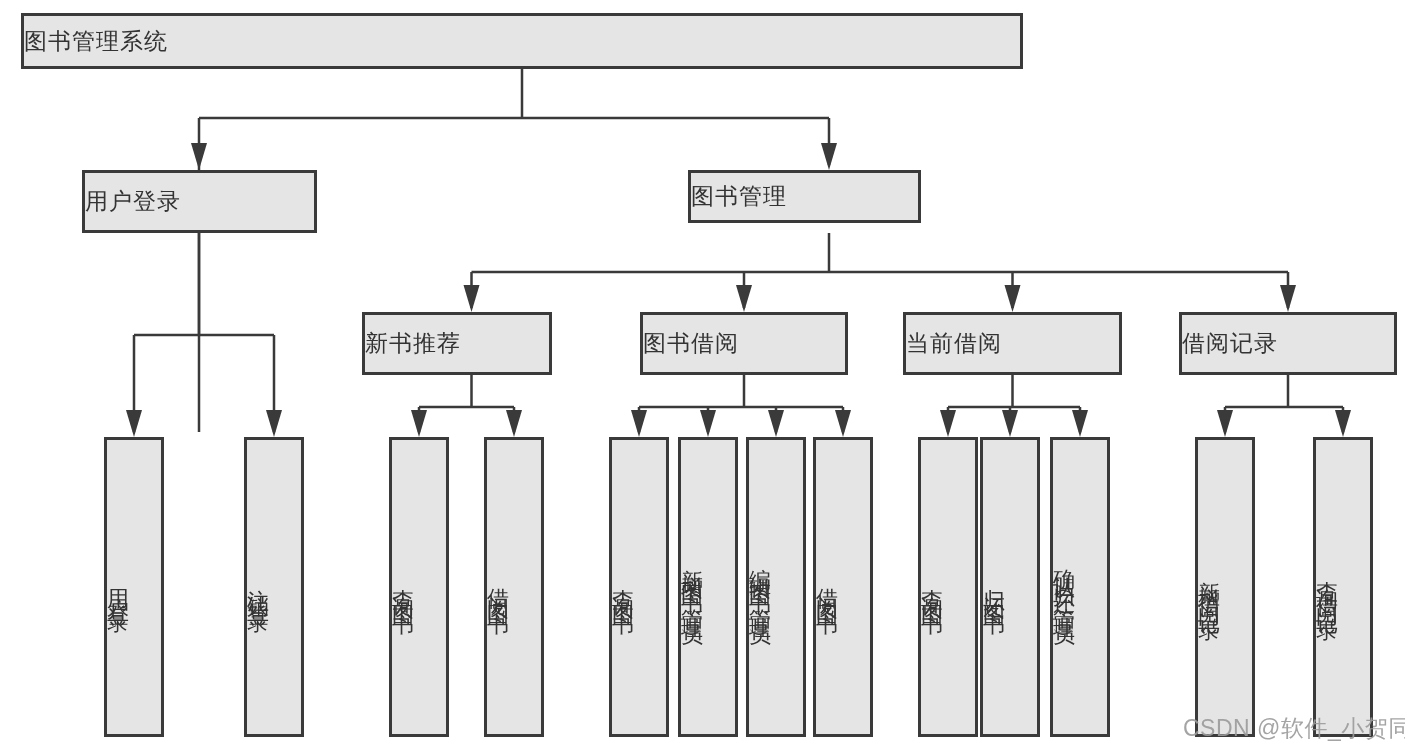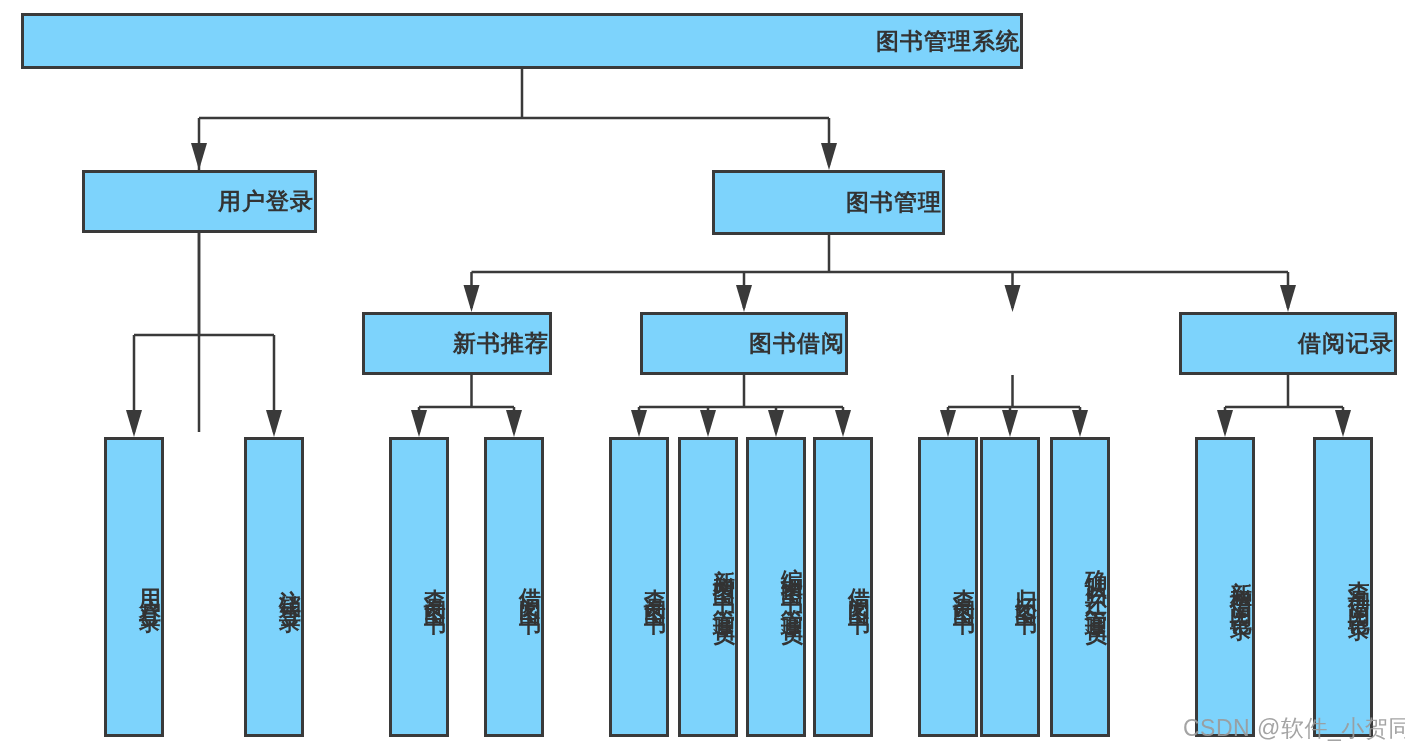--- a/index.html
+++ b/index.html
@@ -19,30 +19,29 @@
     overflow:hidden;
   }
   .connectors{
     position:absolute;left:0;top:0;width:1405px;height:747px;
     pointer-events:none;
   }
   .box{
     position:absolute;
     box-sizing:border-box;
     border:3px solid var(--line);
-    background:#7dd3fc;
+    background:#e5e5e5;
     display:flex;
     align-items:center;
-    justify-content:flex-end;
+    justify-content:flex-start;
     color:var(--text);
     font-size:23px;
     letter-spacing:1px;
     text-align:center;
     line-height:1;
-    font-weight:bold;
   }
   .leaf{font-size:22px;}
   .vtext{
     writing-mode:vertical-rl;
     text-orientation:mixed;
     letter-spacing:8px;
     line-height:1;
     display:block;
   }
   .watermark{
@@ -105,29 +104,32 @@
     </g>
   </svg>
 
   <div class="box" style="left:21px;top:13px;width:1002px;height:56px">
     <span>图书管理系统</span>
   </div>
 
   <div class="box" style="left:82px;top:170px;width:235px;height:63px">
     <span>用户登录</span>
   </div>
-  <div class="box" style="left:712px;top:170px;width:233px;height:65px">
+  <div class="box" style="left:688px;top:170px;width:233px;height:53px">
     <span>图书管理</span>
   </div>
 
   <div class="box" style="left:362px;top:312px;width:190px;height:63px">
     <span>新书推荐</span>
   </div>
   <div class="box" style="left:640px;top:312px;width:208px;height:63px">
     <span>图书借阅</span>
+  </div>
+  <div class="box" style="left:903px;top:312px;width:219px;height:63px">
+    <span>当前借阅</span>
   </div>
   <div class="box" style="left:1179px;top:312px;width:218px;height:63px">
     <span>借阅记录</span>
   </div>
 
   <div class="box leaf" style="left:104px;top:437px;width:60px;height:300px">
     <span class="vtext">用户登录</span>
   </div>
   <div class="box leaf" style="left:244px;top:437px;width:60px;height:300px">
     <span class="vtext">注销登录</span>

